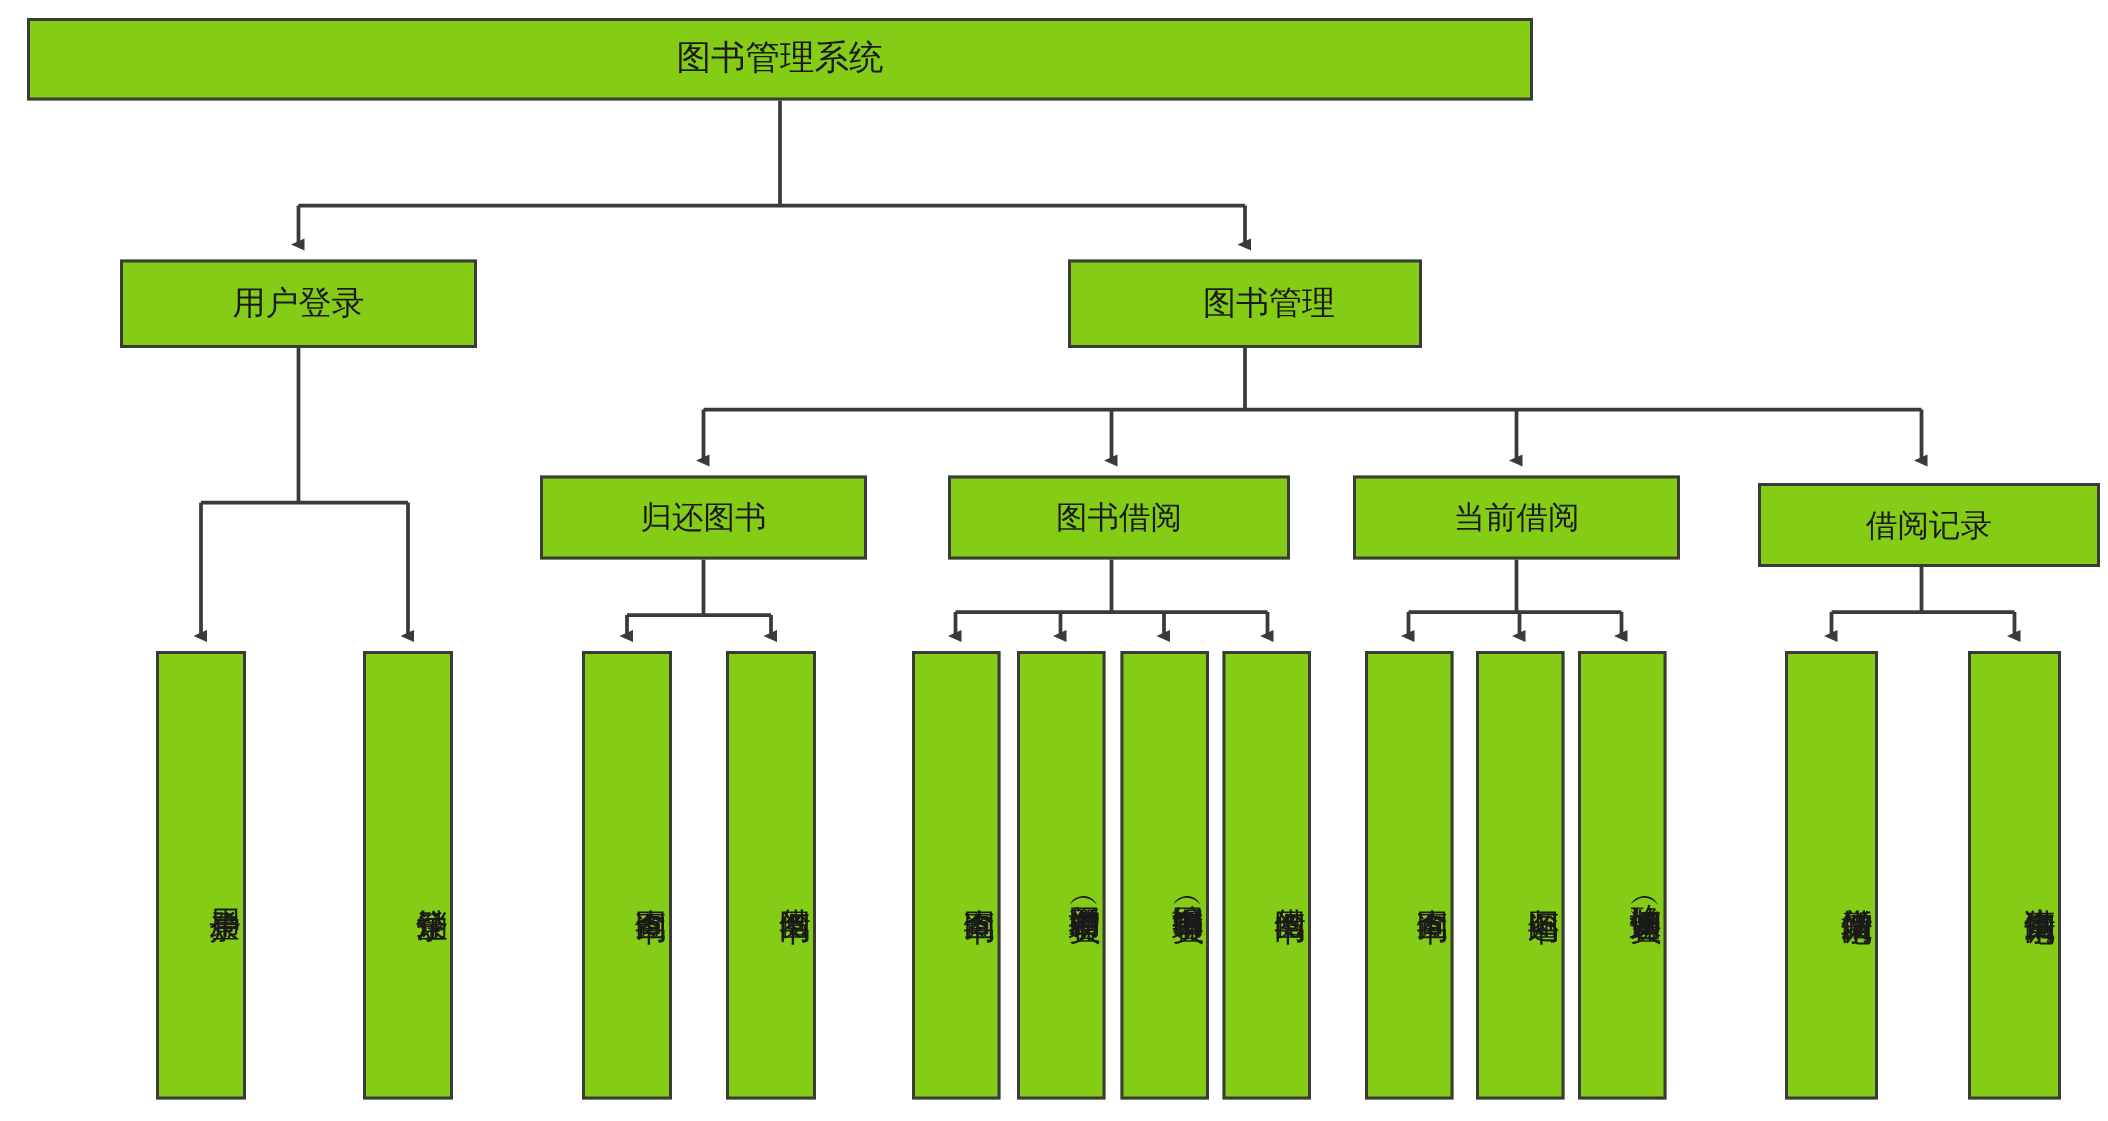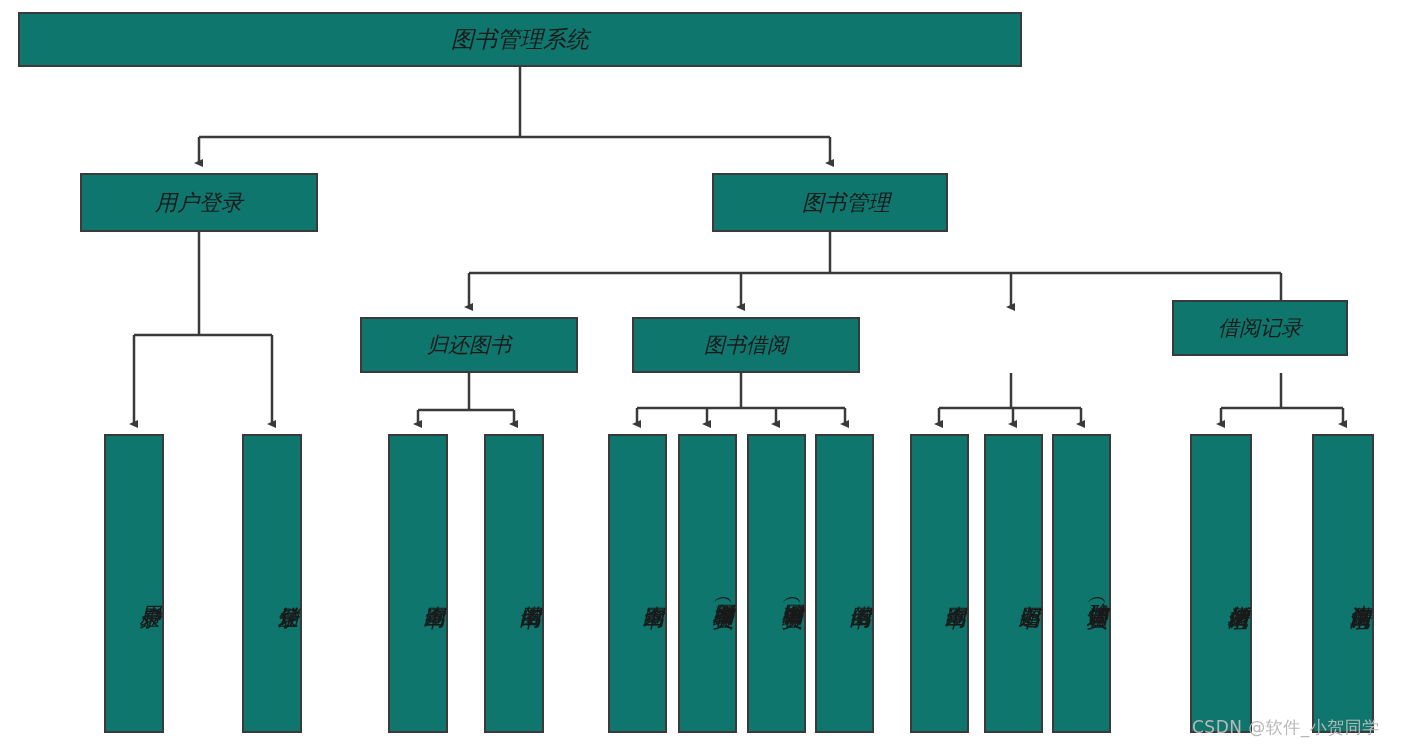--- a/index.html
+++ b/index.html
@@ -24,28 +24,27 @@
     left: 0;
     top: 0;
     width: 1405px;
     height: 747px;
     pointer-events: none;
   }
   .node {
     position: absolute;
     box-sizing: border-box;
     border: 2px solid #3a3a3a;
-    background: #0f766e;
+    background: #84cc16;
     display: flex;
     align-items: center;
     justify-content: center;
     text-align: center;
     color: #1a1a1a;
     line-height: 1.18;
-    font-style: italic;
   }
   .node.root {
     font-size: 23px;
   }
   .node.level2 {
     font-size: 22px;
   }
   .node.level3 {
     font-size: 21px;
   }
@@ -124,22 +123,23 @@
   <div class="node root" style="left:18px; top:12px; width:1004px; height:55px;">图书管理系统</div>
 
   <div class="node level2" style="left:80px; top:173px; width:238px; height:59px;">用户登录</div>
 
   <div class="node level2" style="left:712px; top:173px; width:236px; height:59px;padding-left:32px;">图书管理</div>
 
   <div class="node level3" style="left:360px; top:317px; width:218px; height:56px;">归还图书</div>
 
   <div class="node level3" style="left:632px; top:317px; width:228px; height:56px;">图书借阅</div>
 
+  <div class="node level3" style="left:902px; top:317px; width:218px; height:56px;">当前借阅</div>
 
-  <div class="node level3" style="left:1172px; top:300px; width:176px; height:56px;">借阅记录</div>
+  <div class="node level3" style="left:1172px; top:322px; width:228px; height:56px;">借阅记录</div>
 
   <div class="node leaf" style="left:104px; top:434px; width:60px; height:299px;">用户登录</div>
 
   <div class="node leaf" style="left:242px; top:434px; width:60px; height:299px;">注销登录</div>
 
   <div class="node leaf" style="left:388px; top:434px; width:60px; height:299px;">查询图书</div>
 
   <div class="node leaf" style="left:484px; top:434px; width:60px; height:299px;">借阅图书</div>
 
   <div class="node leaf" style="left:608px; top:434px; width:59px; height:299px;">查询图书</div>
@@ -153,15 +153,14 @@
   <div class="node leaf" style="left:910px; top:434px; width:59px; height:299px;">查询图书</div>
 
   <div class="node leaf" style="left:984px; top:434px; width:59px; height:299px;">归还图书</div>
 
   <div class="node leaf" style="left:1052px; top:434px; width:59px; height:299px;">确认归还（管理员）</div>
 
   <div class="node leaf" style="left:1190px; top:434px; width:62px; height:299px;">新增借阅记录</div>
 
   <div class="node leaf" style="left:1312px; top:434px; width:62px; height:299px;">查询借阅记录</div>
 
-  <div class="watermark" style="left:1192px; top:716px;">CSDN @软件_小贺同学</div>
 
 </div>
 
 </body></html>

